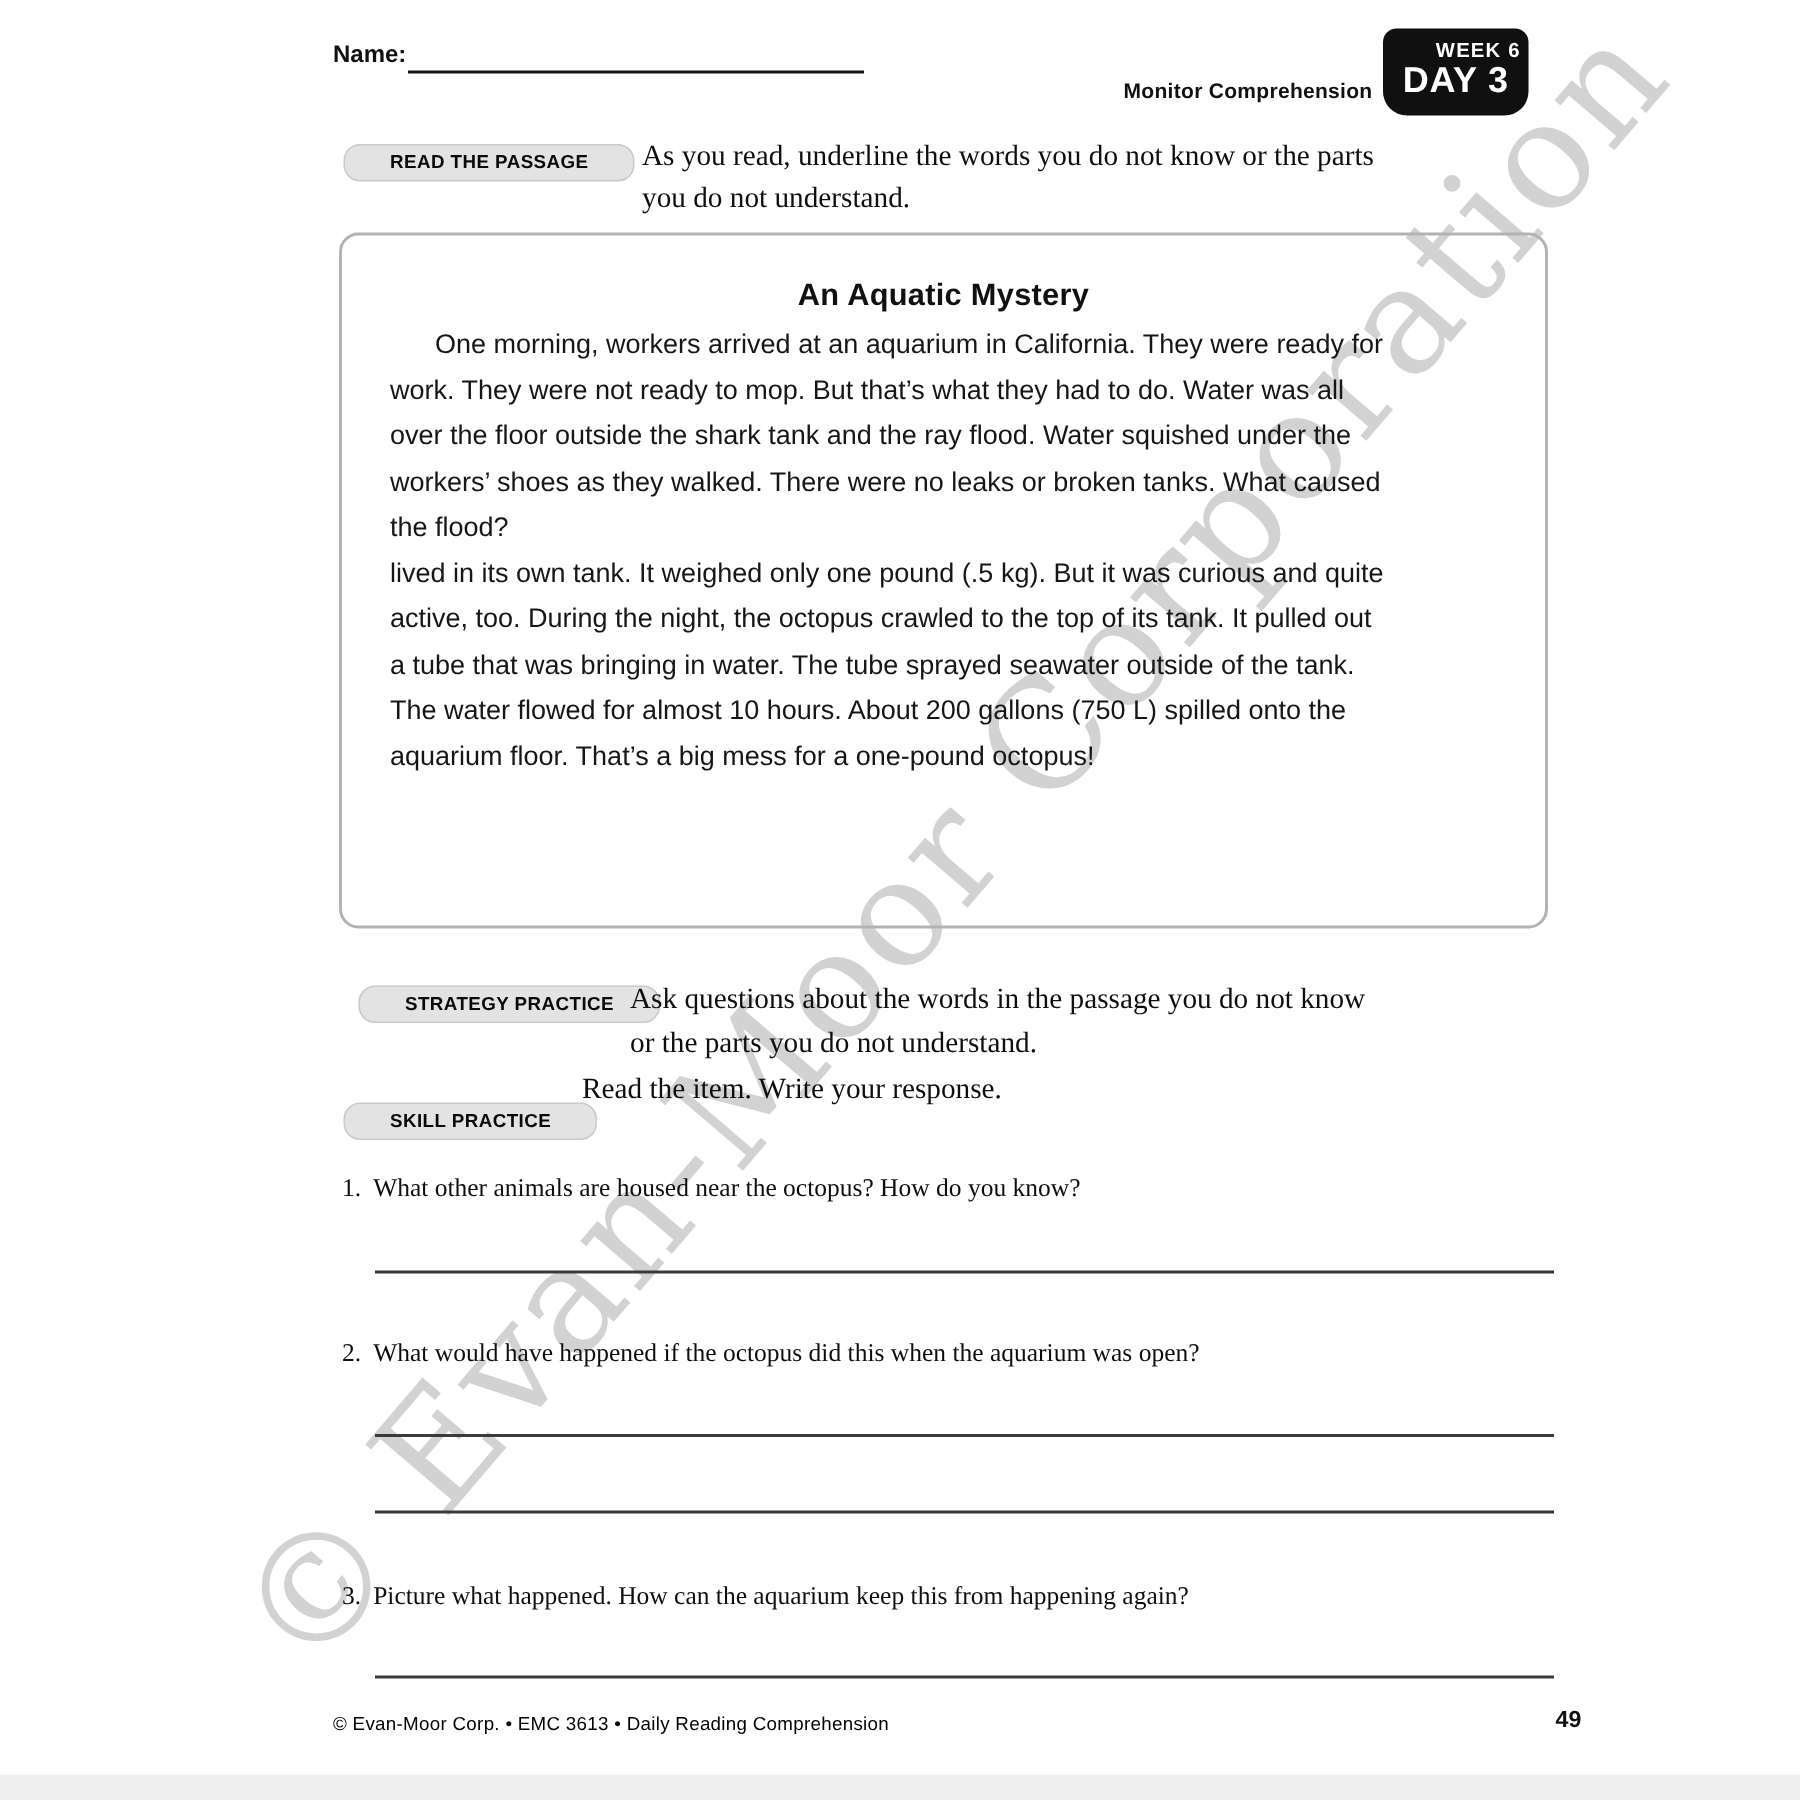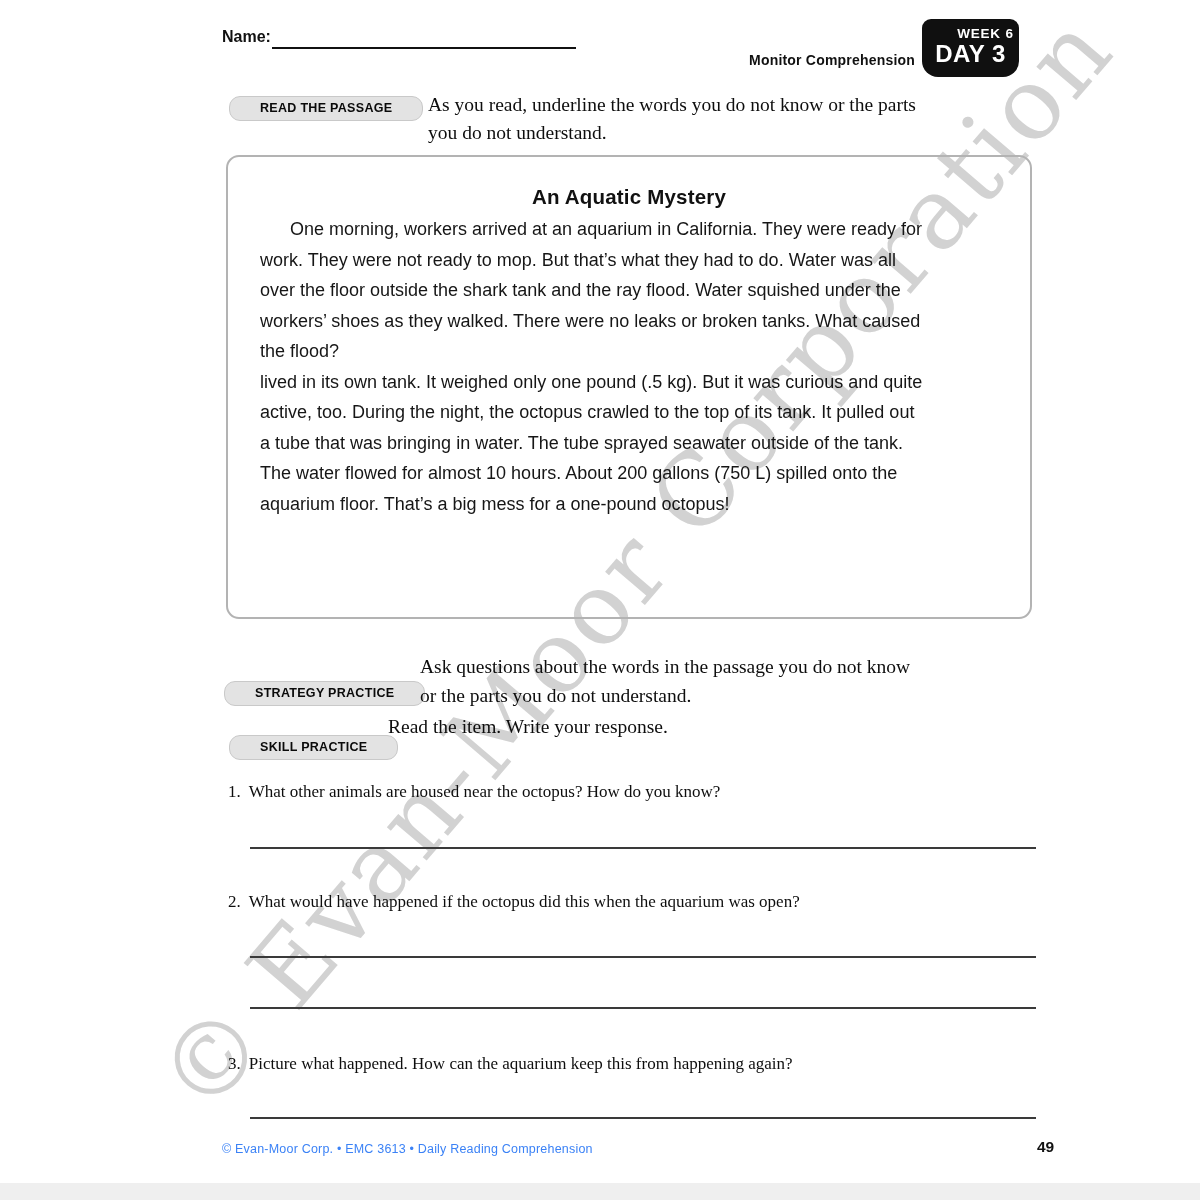--- a/index.html
+++ b/index.html
@@ -48,21 +48,21 @@
     border-radius: 11px;
     font-size: 12.5px;
     font-weight: bold;
     letter-spacing: 0.3px;
     line-height: 23px;
     padding: 0 30px;
     white-space: nowrap;
     color: #0a0a0a;
   }
   .pill-read     { left: 229px; top: 96px;  }
-  .pill-strategy { left: 224px; top: 657px; margin-top: 24px; }
+  .pill-strategy { left: 239px; top: 657px; }
   .pill-skill    { left: 229px; top: 735px; }
   .serif-text {
     position: absolute;
     font-family: "Liberation Serif", serif;
     font-size: 19.5px;
     color: #0e0e0e;
   }
   .read-instr     { left: 428px; top: 91px;  line-height: 28px; }
   .strategy-instr { left: 420px; top: 653px; line-height: 28.5px; }
   .skill-instr    { left: 388px; top: 716px; }
@@ -107,21 +107,21 @@
     position: absolute;
     left: 250px;
     width: 786px;
     border-top: 2.5px solid #3a3a3a;
   }
   .al-1 { top: 847px; }
   .al-2a { top: 956px; }
   .al-2b { top: 1007px; }
   .al-3 { top: 1117px; }
   
-  .footer-credit { position: absolute; left: 222px; top: 1142px; font-size: 12.5px; color: #3b82f6; letter-spacing: 0.2px; }
+  .footer-credit { position: absolute; left: 222px; top: 1142px; font-size: 12.5px; color: #000000; letter-spacing: 0.2px; }
   .footer-page   { position: absolute; left: 997px; top: 1138px; font-size: 15.5px; font-weight: bold; margin-left: 40px; }
   .bottom-edge   { position: absolute; left: 0; top: 1183px; width: 1200px; height: 17px; background: #efefef; }
 </style>
 </head>
 <body>
 
 <div class="page">
 
   <div class="watermark">© Evan-Moor Corporation</div>
 

